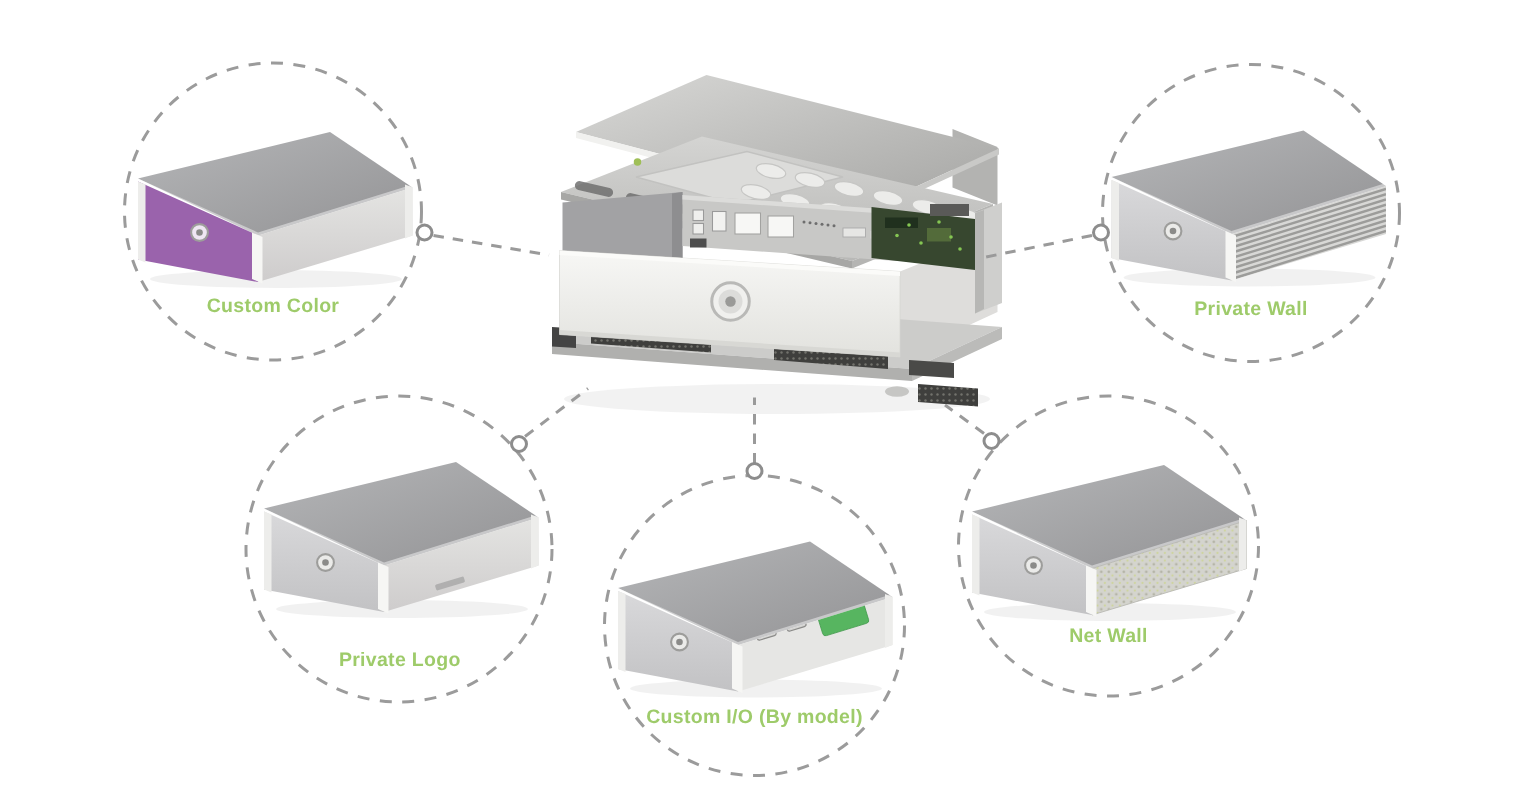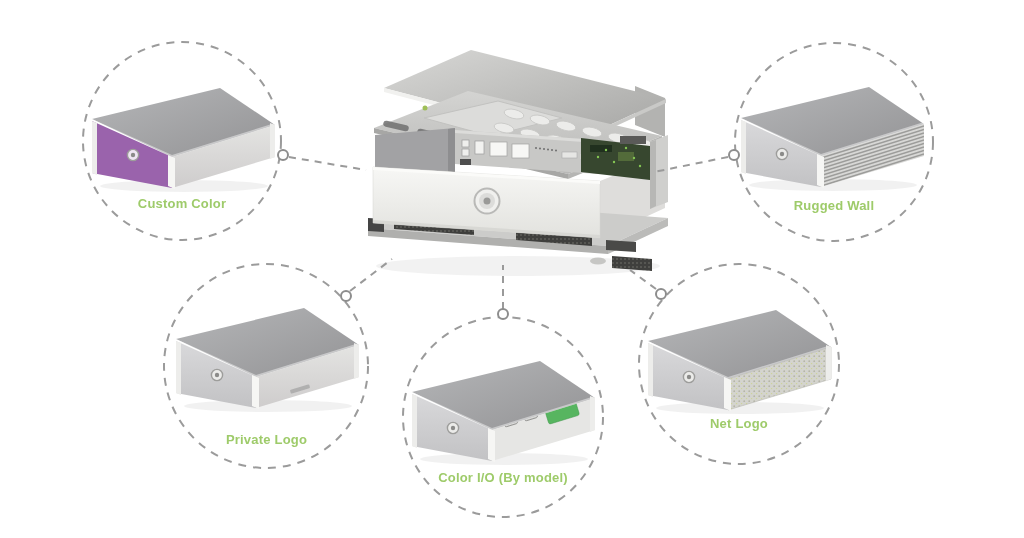--- a/index.html
+++ b/index.html
@@ -243,21 +243,21 @@
         <line class="rib" x1="80" y1="99" x2="183" y2="67"></line>
       </g>
       <polygon class="face-left" points="0,33 80,69 80,100 0,85"></polygon>
       <polygon class="strip" points="76,67 83,70 83,101 76,98"></polygon>
       <polygon class="strip-sm" points="0,33 5,35 5,87 0,85"></polygon>
       <g>
         <circle class="pwr-ring" cx="41" cy="67" r="5.6"></circle>
         <circle class="pwr-dot" cx="41" cy="67" r="2.2"></circle>
       </g>
     </svg>
-    <div class="label" style="top:156px">Rugged Wall</div>
+    <div class="label" style="top:156px">Private Wall</div>
   </div>
 
   <div class="callout" style="left:164px;top:263px;width:205px;height:205px">
     <svg class="box" style="left:12px;top:45px" width="184" height="104" viewBox="0 0 184 104">
       <ellipse class="shadow" cx="92" cy="98" rx="84" ry="6"></ellipse>
       <polygon class="face-top" points="0,31 128,0 183,37 80,69"></polygon>
       <polygon class="edge-hl" points="0,31 80,67 80,69 0,33"></polygon>
       <polygon class="edge-hl" points="80,67 183,35 183,37 80,69"></polygon>
       <polygon class="face-right" points="80,69 183,37 183,69 80,100"></polygon>
       <polygon class="face-left" points="0,33 80,69 80,100 0,85"></polygon>
@@ -287,35 +287,35 @@
       </g>
       <polygon class="face-left" points="0,33 80,69 80,100 0,85"></polygon>
       <polygon class="strip" points="76,67 83,70 83,101 76,98"></polygon>
       <polygon class="strip-sm" points="0,33 5,35 5,87 0,85"></polygon>
       <polygon class="strip-sm" points="178,35 183,37 183,69 178,71"></polygon>
       <g>
         <circle class="pwr-ring" cx="41" cy="67" r="5.6"></circle>
         <circle class="pwr-dot" cx="41" cy="67" r="2.2"></circle>
       </g>
     </svg>
-    <div class="label" style="top:153px">Color I/O (By model)</div>
+    <div class="label" style="top:153px">Custom I/O (By model)</div>
   </div>
 
   <div class="callout" style="left:639px;top:264px;width:200px;height:200px">
     <svg class="box" style="left:9px;top:46px" width="184" height="104" viewBox="0 0 184 104">
       <ellipse class="shadow" cx="92" cy="98" rx="84" ry="6"></ellipse>
       <polygon class="face-top" points="0,31 128,0 183,37 80,69"></polygon>
       <polygon class="edge-hl" points="0,31 80,67 80,69 0,33"></polygon>
       <polygon class="edge-hl" points="80,67 183,35 183,37 80,69"></polygon>
       <polygon points="80,69 183,37 183,69 80,100" fill="url(#meshNet)" stroke="#b9b9b3" stroke-width=".6"></polygon>
       <polygon class="face-left" points="0,33 80,69 80,100 0,85"></polygon>
       <polygon class="strip" points="76,67 83,70 83,101 76,98"></polygon>
       <polygon class="strip-sm" points="0,33 5,35 5,87 0,85"></polygon>
       <polygon class="strip-sm" points="178,35 183,37 183,69 178,71"></polygon>
       <g>
         <circle class="pwr-ring" cx="41" cy="67" r="5.6"></circle>
         <circle class="pwr-dot" cx="41" cy="67" r="2.2"></circle>
       </g>
     </svg>
-    <div class="label" style="top:152px">Net Logo</div>
+    <div class="label" style="top:152px">Net Wall</div>
   </div>
 
 </div>
 
 </body></html>

